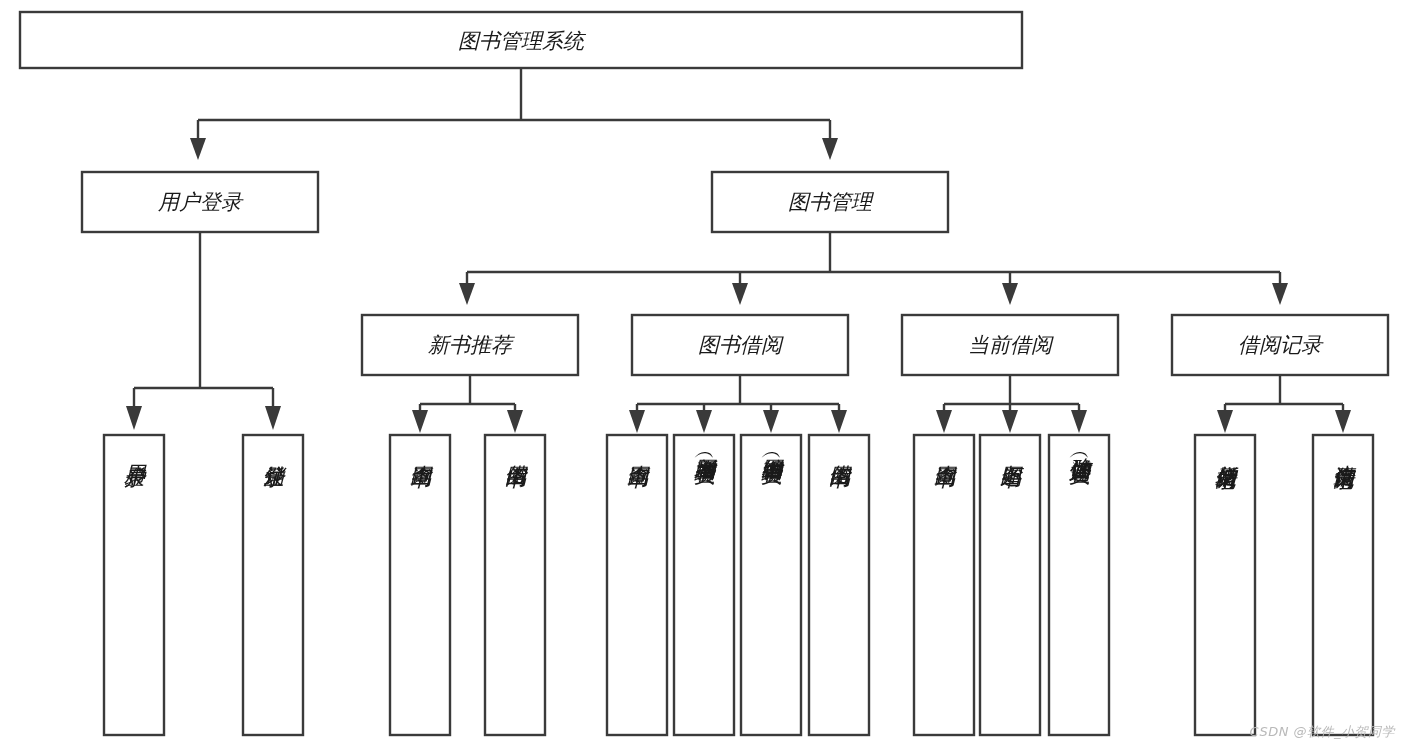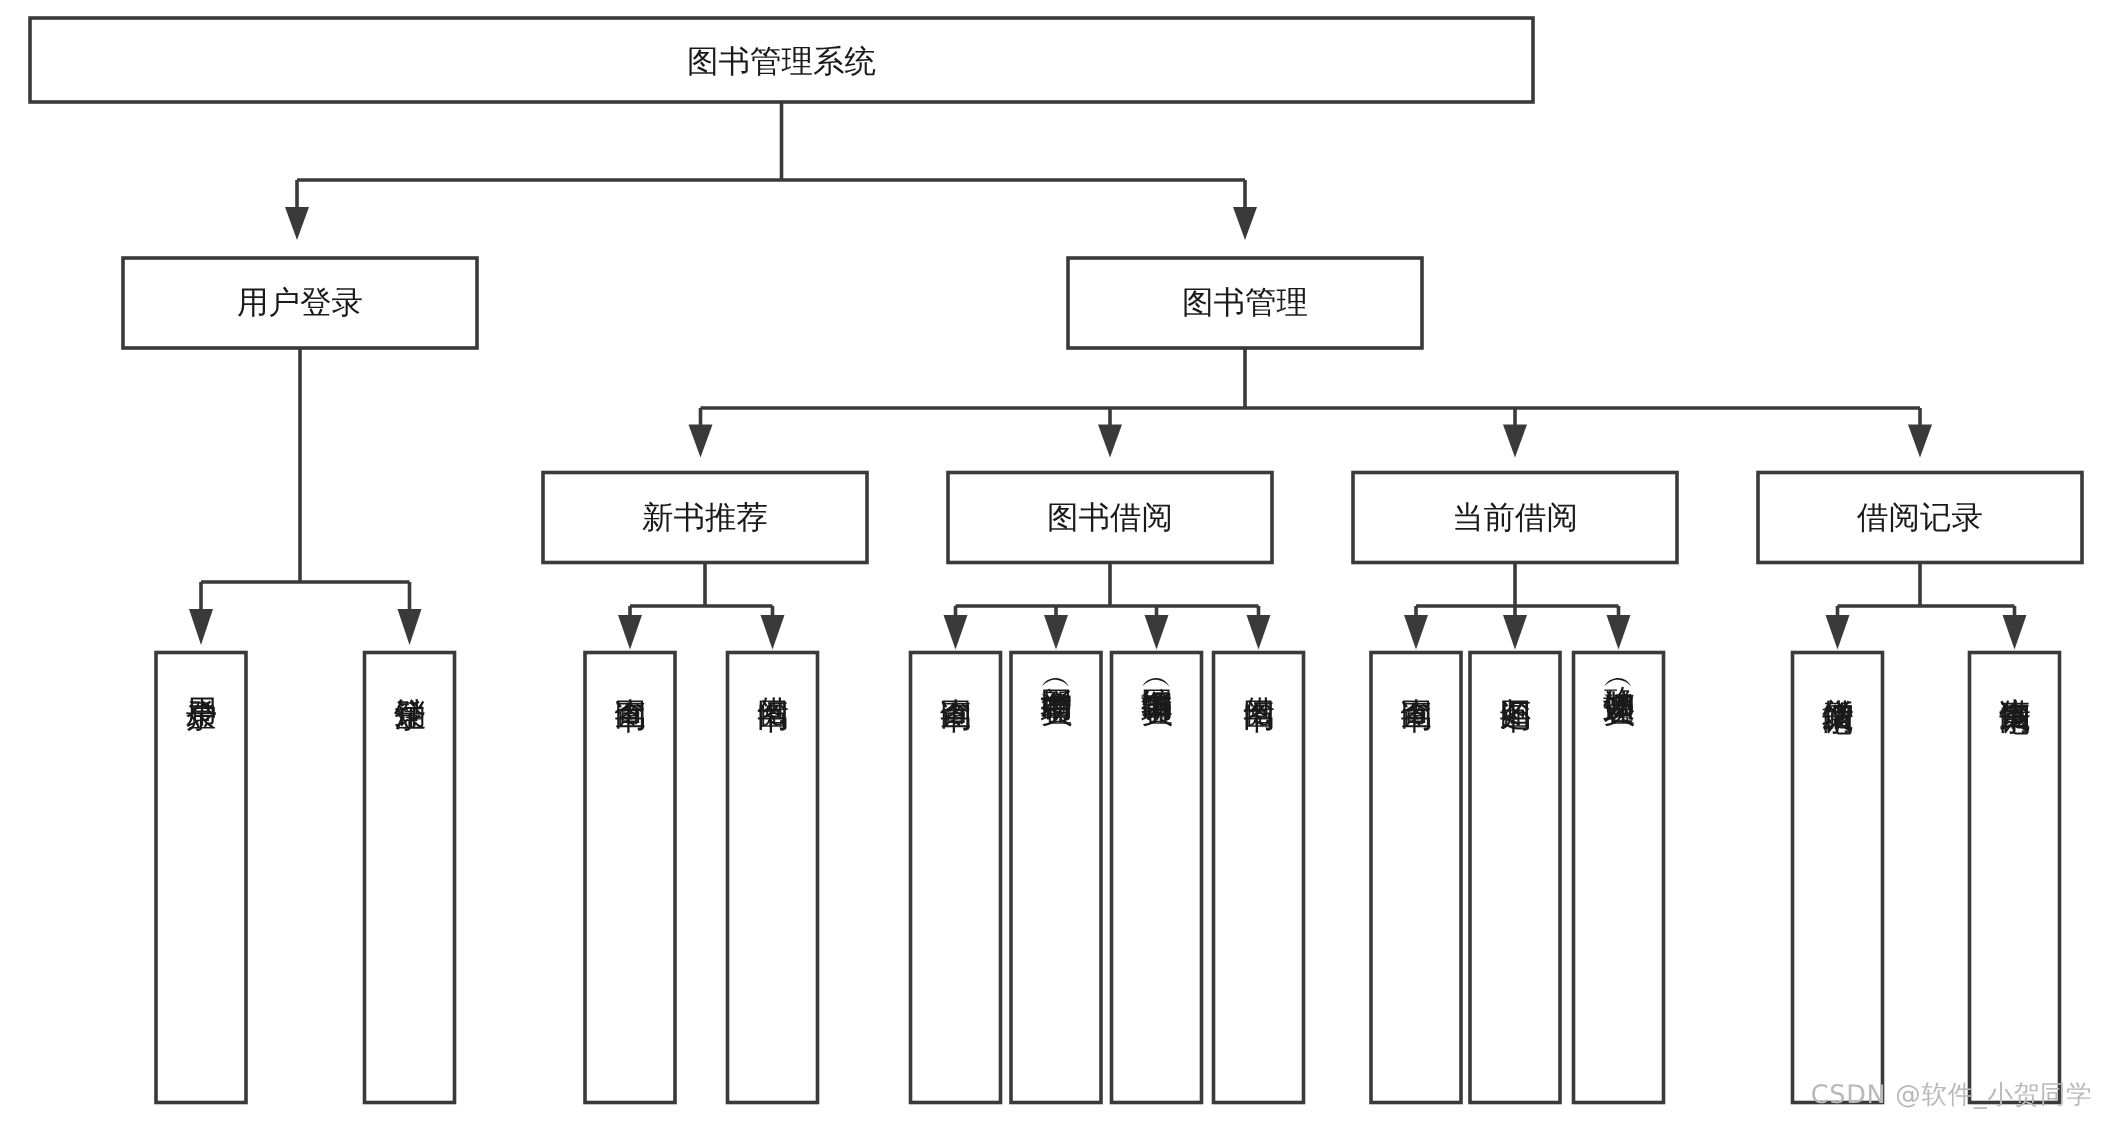--- a/index.html
+++ b/index.html
@@ -11,20 +11,21 @@
     width: 1405px;
     height: 747px;
     overflow: hidden;
     font-family: "DejaVu Sans", "Liberation Sans", sans-serif;
   }
   #diagram-root {
     position: relative;
     width: 1405px;
     height: 747px;
     background: #ffffff;
+    font-style: italic;
   }
   svg#tree-svg {
     position: absolute;
     left: 0;
     top: 0;
     width: 1405px;
     height: 747px;
   }
   .node-box {
     fill: #ffffff;
@@ -63,21 +64,21 @@
     line-height: 1.18;
     color: #1a1a1a;
     letter-spacing: 1px;
     white-space: nowrap;
   }
   .watermark {
     position: absolute;
     right: 10px;
     bottom: 6px;
     font-family: "DejaVu Sans", "Liberation Sans", sans-serif;
-    font-size: 17px;
+    font-size: 13px;
     color: #b9b9b9;
     letter-spacing: 0.5px;
     white-space: nowrap;
   }
 </style>
 </head>
 <body>
 
 <div id="diagram-root">
 

